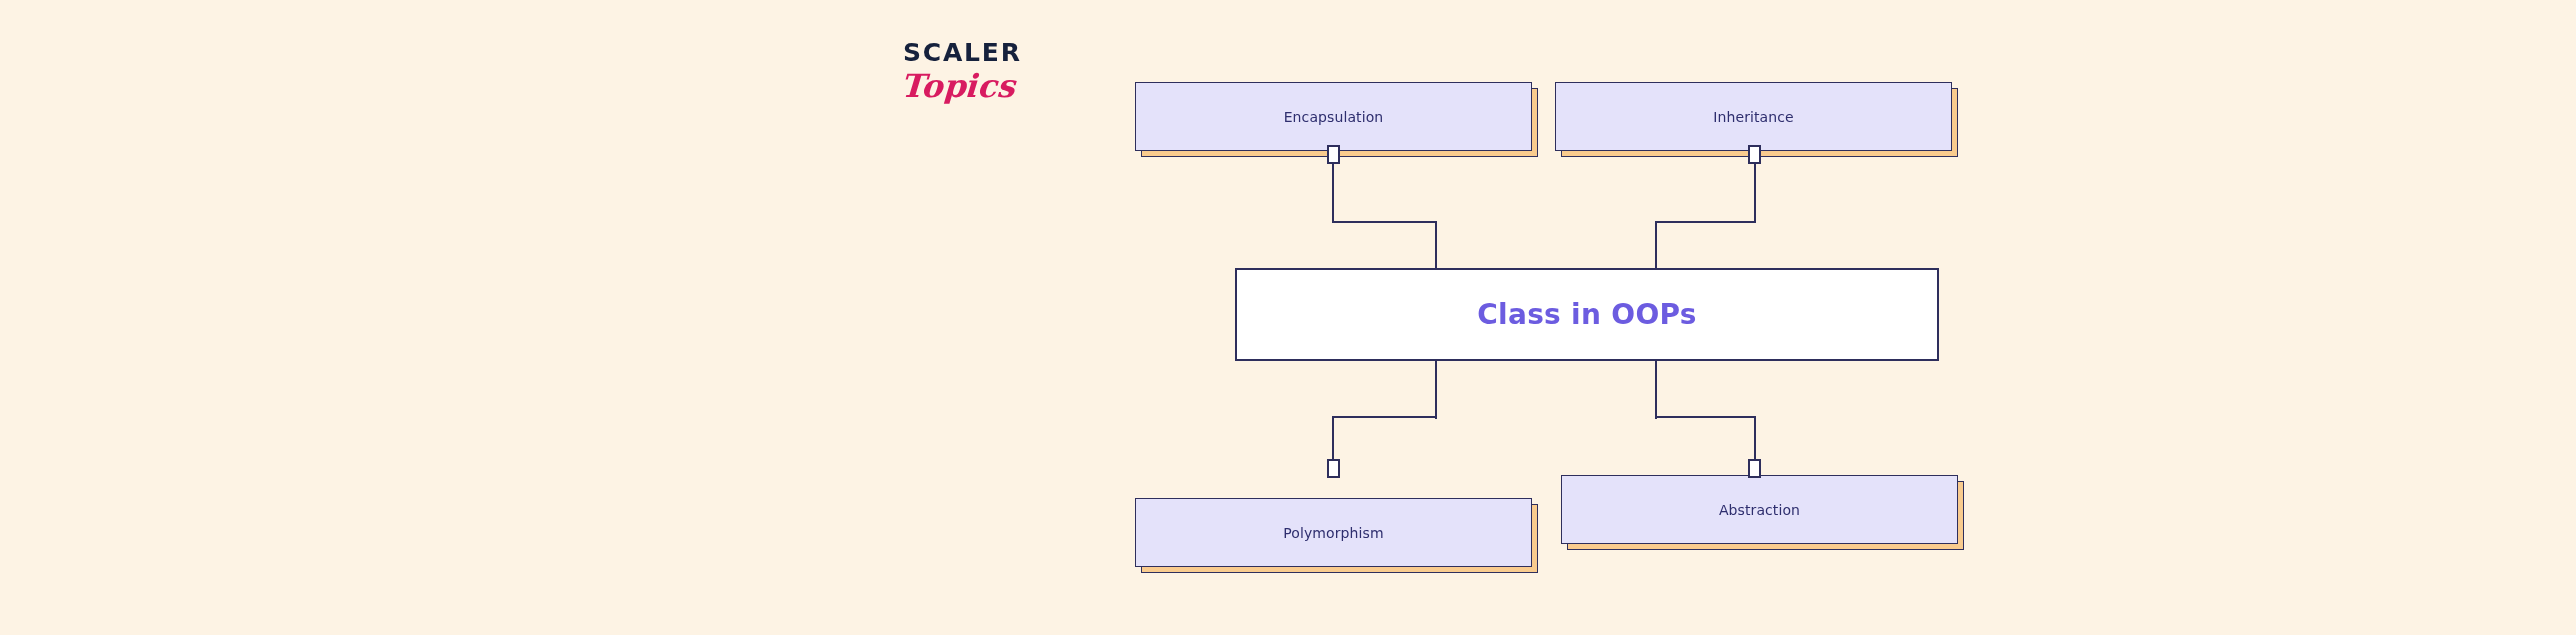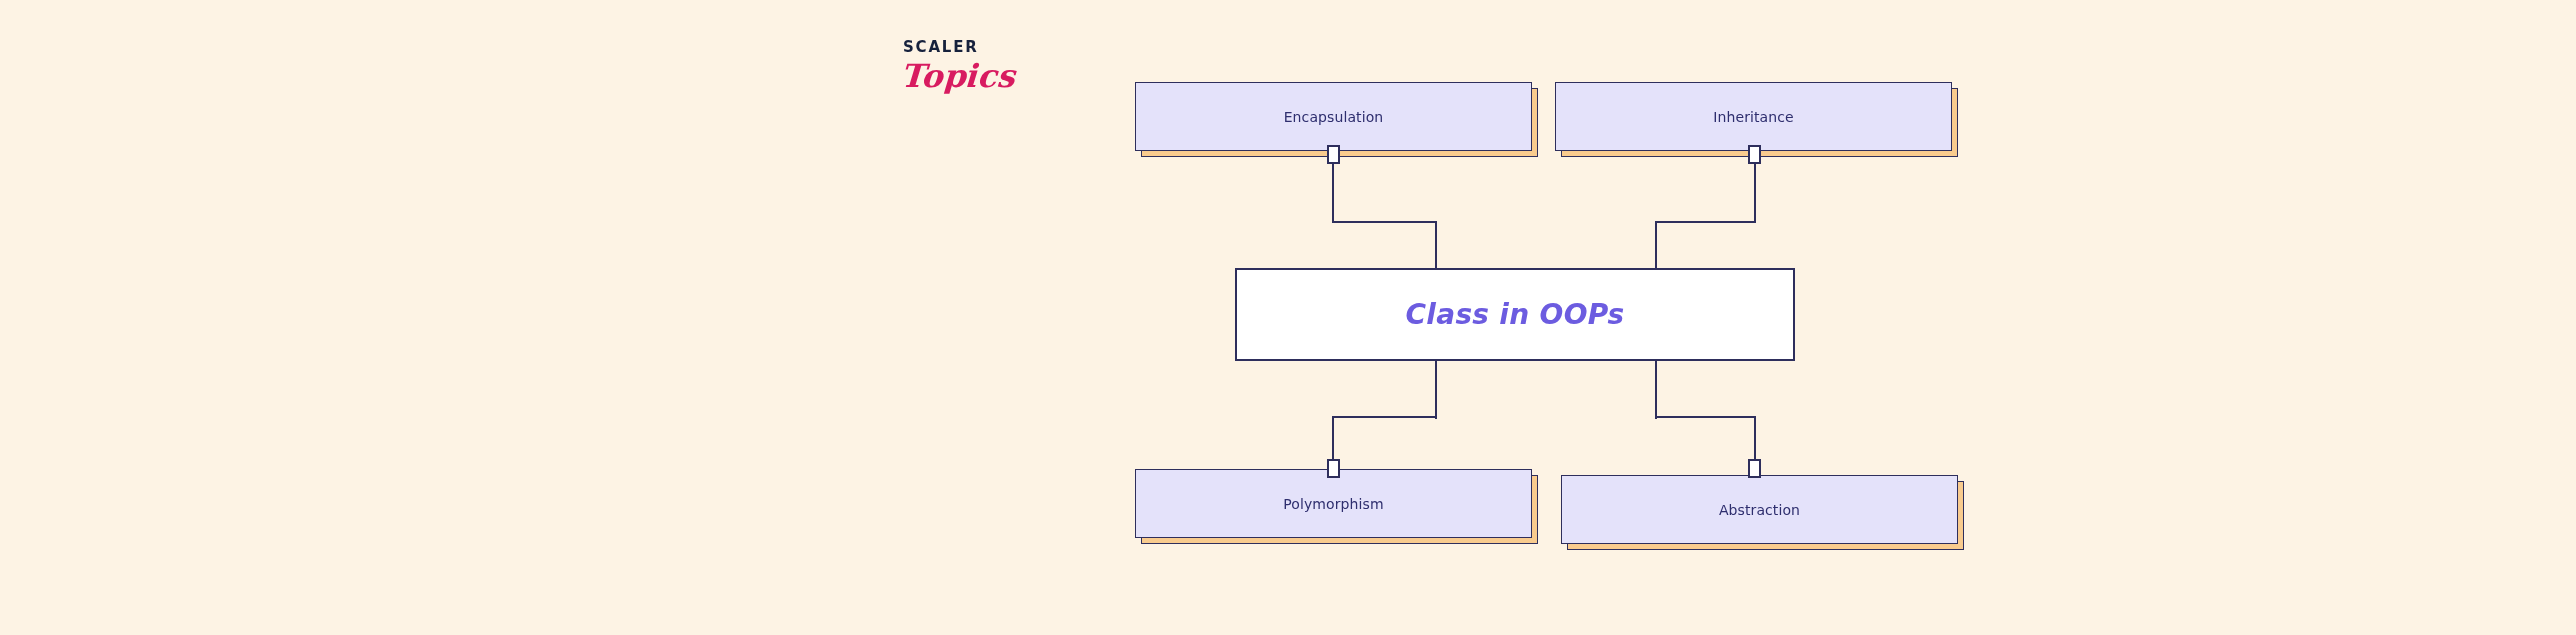--- a/index.html
+++ b/index.html
@@ -9,21 +9,21 @@
     background:#FDF3E4;
     font-family:"DejaVu Sans","Liberation Sans",sans-serif;
     overflow:hidden;
   }
   #stage{position:relative;width:3091px;height:636px;}
 
   
   #logo{position:absolute;left:903px;top:40px;width:129px;height:98px;}
   #logo .scaler{
     font-family:"DejaVu Sans","Liberation Sans",sans-serif;
-    font-weight:bold;font-size:15px;letter-spacing:1.8px;
+    font-weight:bold;font-size:25px;letter-spacing:1.8px;
     color:#16213C;line-height:1;text-align:left;
   }
   #logo .topics{
     font-family:"DejaVu Serif","Liberation Serif",serif;
     font-style:italic;font-weight:bold;font-size:32px;
     color:#D81B60;line-height:1;margin-top:5.2px;margin-left:2.1px;
     transform:skewX(-6deg);transform-origin:left top;text-align:left;
   }
 
   
@@ -97,35 +97,35 @@
     </div>
   </div>
 
   <div class="node" id="node-inheritance" style="left:1555px;top:82px;width:397px;height:69px;">
     <div class="shadow"></div>
     <div class="face">
       <span class="label">Inheritance</span>
     </div>
   </div>
 
-  <div class="node" id="node-polymorphism" style="left:1135px;top:469px;width:397px;height:69px;">
+  <div class="node" id="node-polymorphism" style="left:1135px;top:498px;width:397px;height:69px;">
     <div class="shadow"></div>
     <div class="face">
       <span class="label">Polymorphism</span>
     </div>
   </div>
 
   <div class="node" id="node-abstraction" style="left:1555px;top:475px;width:397px;height:69px;margin-left:6px;">
     <div class="shadow"></div>
     <div class="face">
       <span class="label">Abstraction</span>
     </div>
   </div>
 
-  <div id="center-node" style="left:1235px;top:268px;width:560px;height:93px;font-style:italic;">
+  <div id="center-node" style="left:1235px;top:268px;width:704px;height:93px;">
     <div class="face">
       <span class="label">Class in OOPs</span>
     </div>
   </div>
 
   <div class="conn-sq" style="left:1327px;top:145px;"></div>
   <div class="conn-sq" style="left:1748px;top:145px;"></div>
   <div class="conn-sq" style="left:1327px;top:459px;"></div>
   <div class="conn-sq" style="left:1748px;top:459px;"></div>
 

